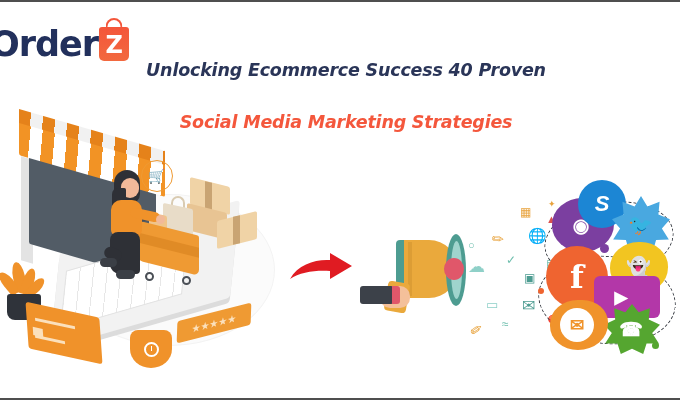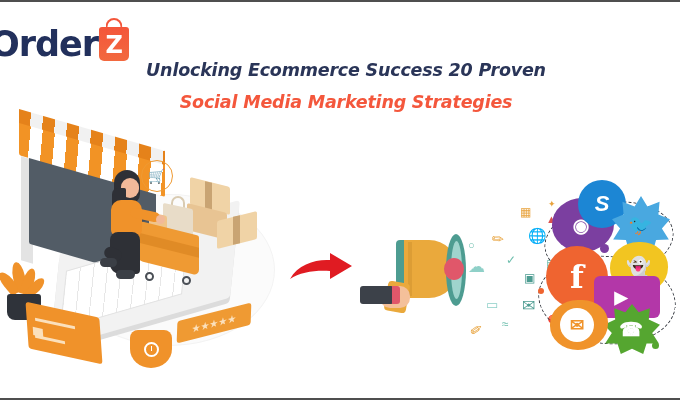--- a/index.html
+++ b/index.html
@@ -37,21 +37,21 @@
   }
 
   
   #title-block{position:absolute;left:120px;top:58px;width:452px;text-align:center;}
   .title-line{
     font-family:"DejaVu Sans", sans-serif;
     font-style:italic;font-weight:700;font-size:17.5px;letter-spacing:-0.2px;
     white-space:nowrap;
   }
   #title-line1{color:#2a3558;}
-  #title-line2{color:#f4573c;margin-top:12px;}
+  #title-line2{color:#f4573c;margin-top:32px;}
 
   
   #left-illu{position:absolute;left:5px;top:140px;width:270px;height:230px;}
   .ellipse-shadow{
     position:absolute;left:58px;top:52px;width:210px;height:150px;
     background:#fbfbfb;border:1px solid #f3f3f3;border-radius:50%;
   }
   
   #laptop-base{
     position:absolute;left:50px;top:85px;width:180px;height:95px;
@@ -225,21 +225,21 @@
 
   <div id="logo">
     <div id="logo-word">Order</div>
     <div id="logo-bag">
       <div id="logo-bag-handle"></div>
       <div id="logo-bag-z">Z</div>
     </div>
   </div>
 
   <div id="title-block">
-    <div class="title-line" id="title-line1">Unlocking Ecommerce Success 20 Proven</div>
+    <div class="title-line" id="title-line1">Unlocking Ecommerce Success 40 Proven</div>
     <div class="title-line" id="title-line2">Social Media Marketing Strategies</div>
   </div>
 
   <div id="left-illu">
     <div class="ellipse-shadow"></div>
 
     <div id="laptop-base"></div>
     <div id="screen-edge"></div>
     <div id="laptop-screen"></div>
     <div id="laptop-keys"></div>

